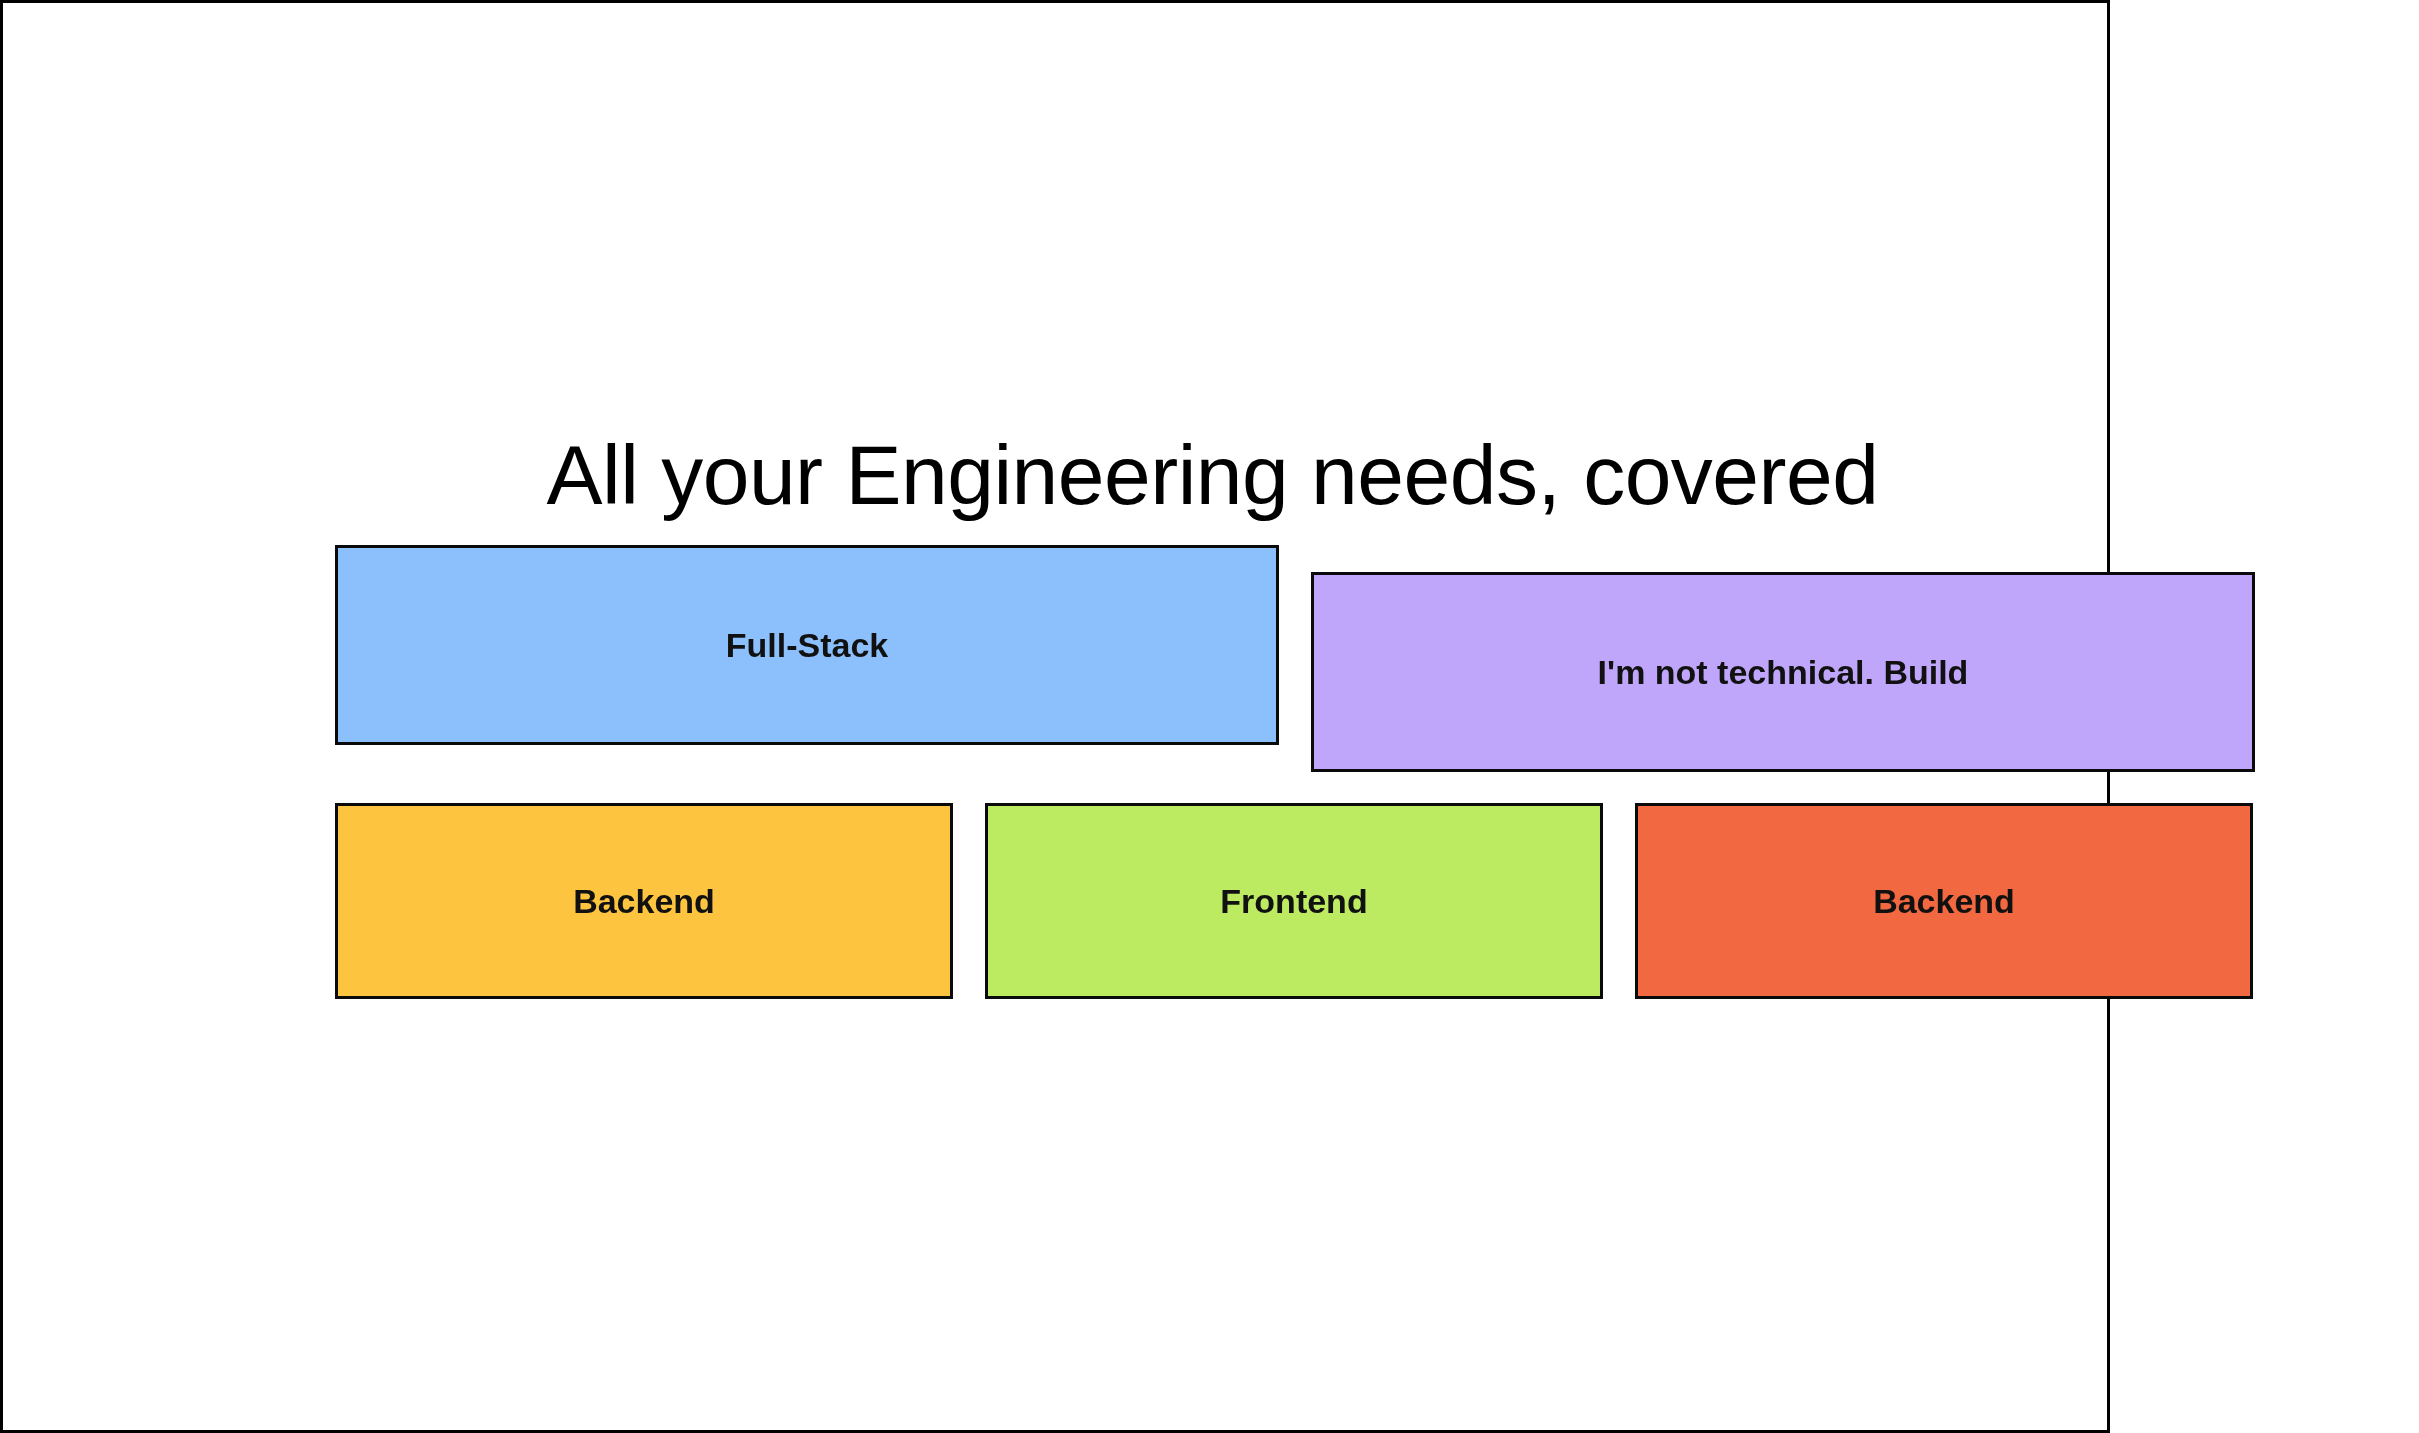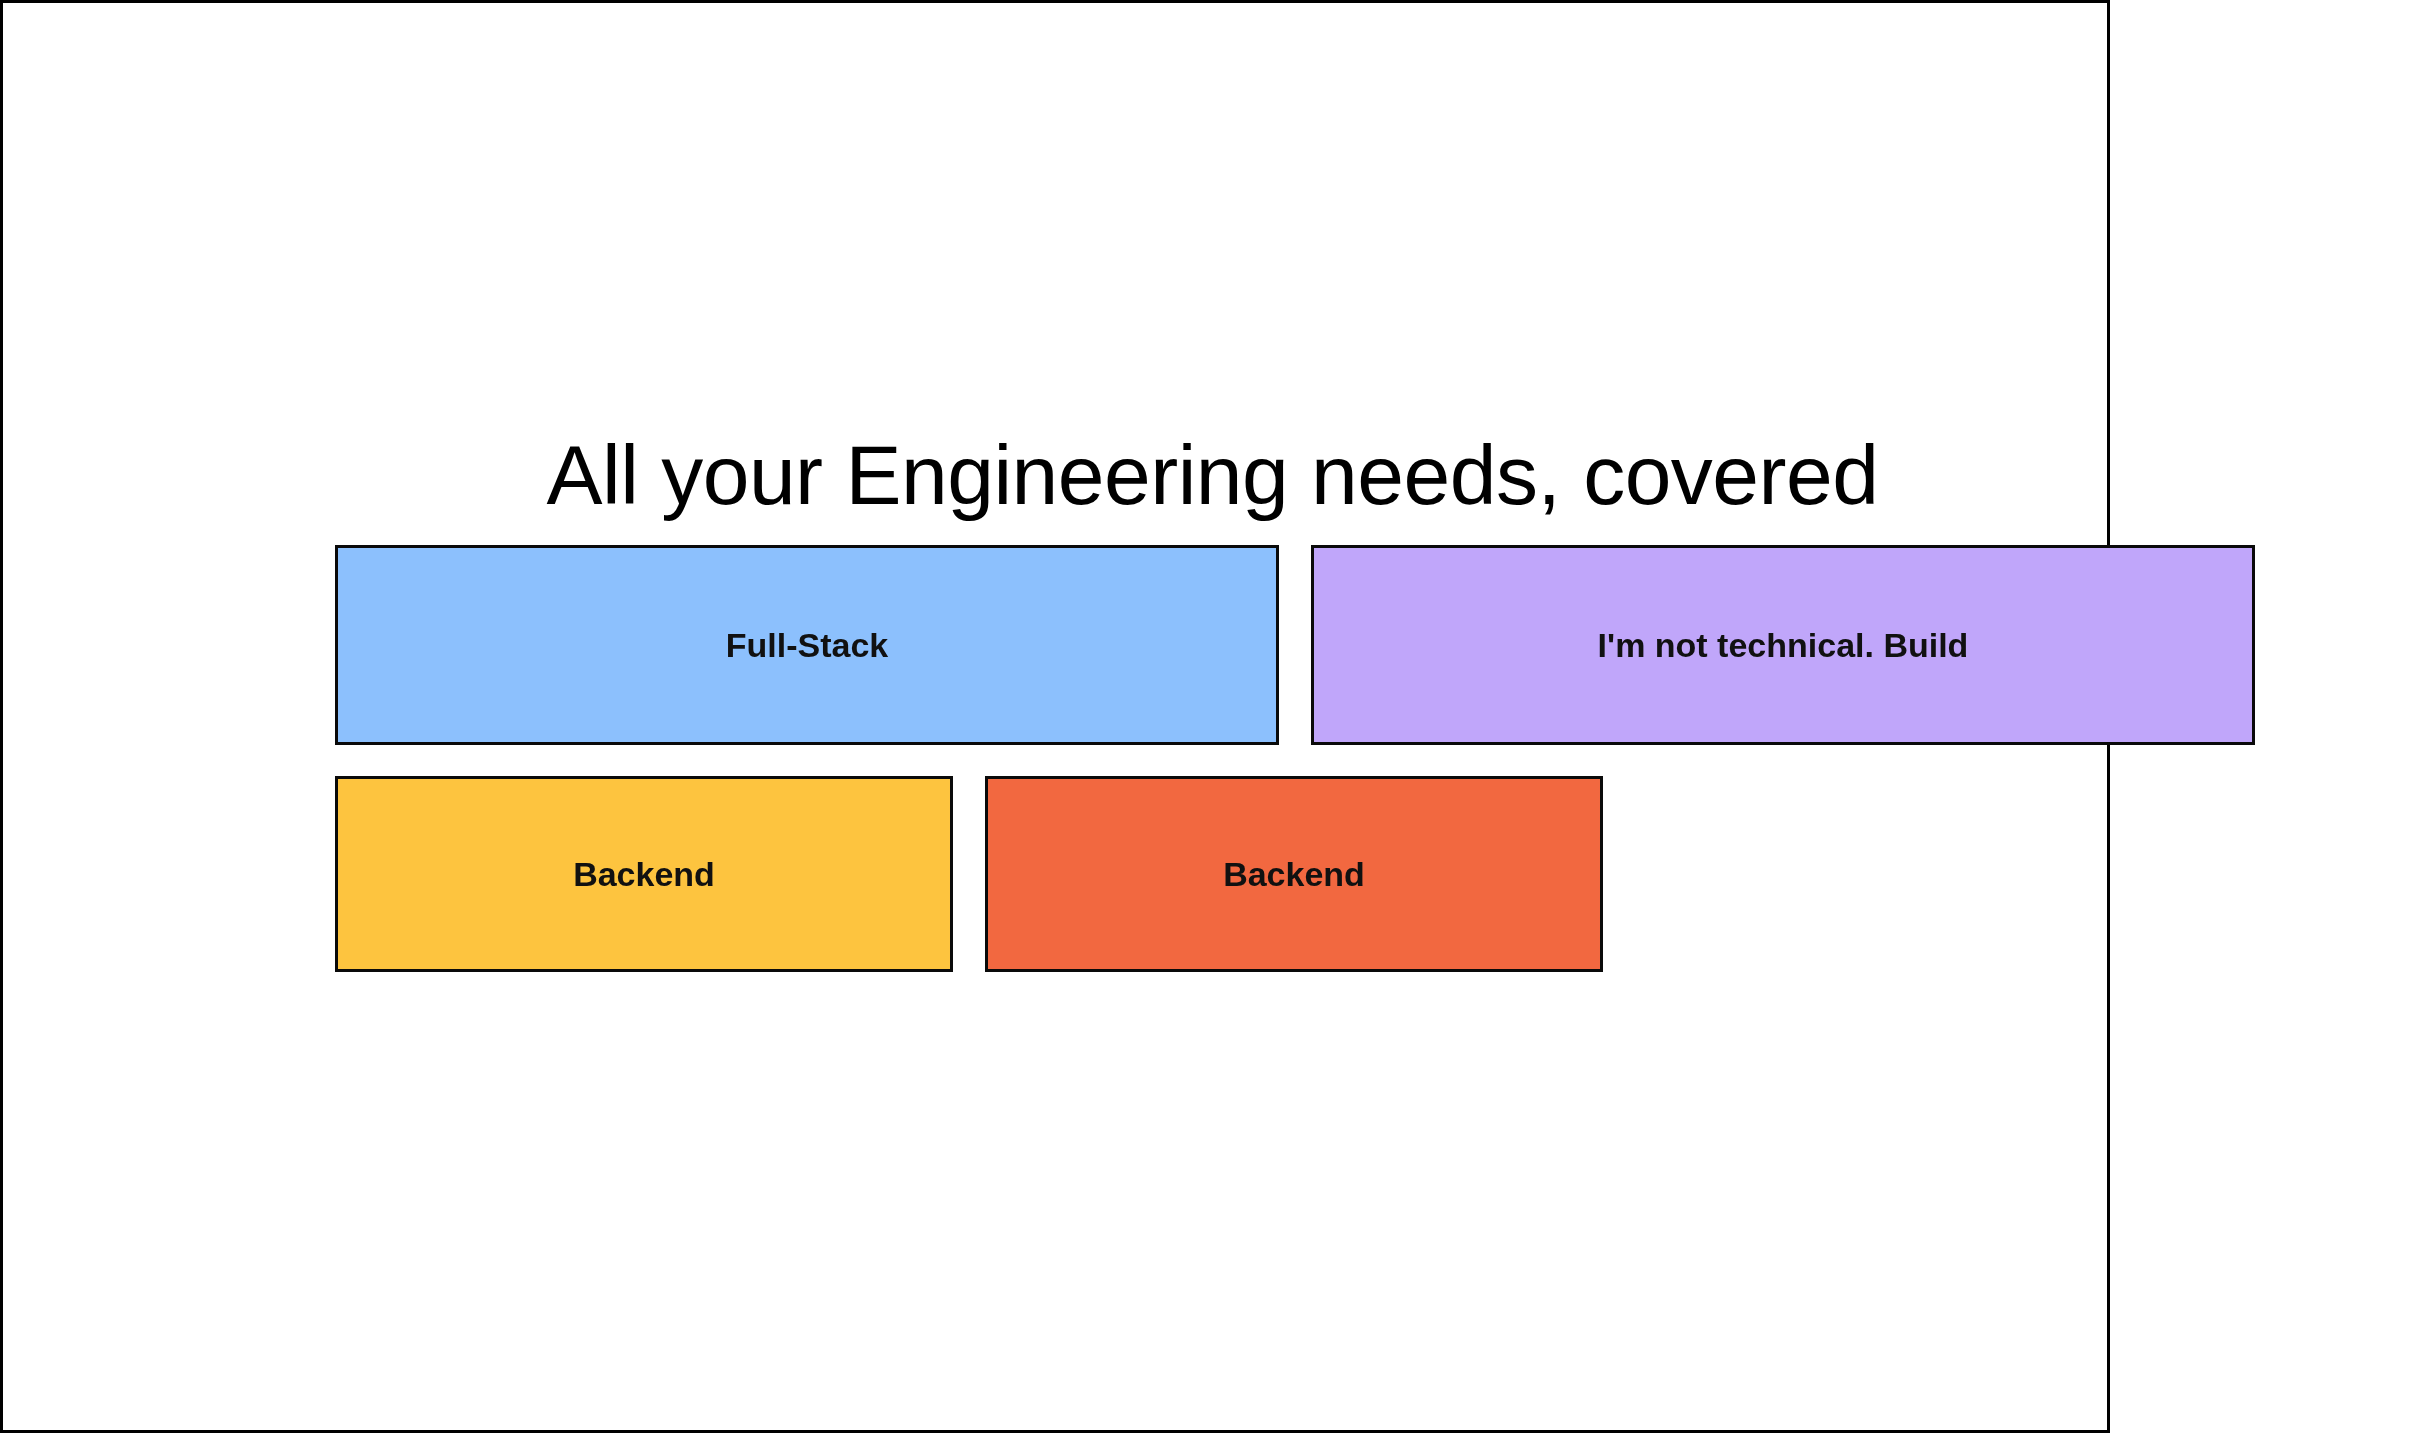--- a/index.html
+++ b/index.html
@@ -64,21 +64,21 @@
     font-family: "Liberation Sans", sans-serif;
     font-weight: 700;
     font-size: 34px;
     line-height: 1.38;
     color: #111111;
     padding: 8px 16px;
   }
 
   
   .card-fullstack   { width: 944px;  height: 200px; }
-  .card-nontechnical{ width: 944px;  height: 200px; }
+  .card-nontechnical{ width: 944px;  height: 200px; margin-top: 27px; }
 
   
   .card-backend  { width: 618px; height: 196px; }
   .card-frontend { width: 618px; height: 196px; }
   .card-mobile   { width: 618px; height: 196px; }
 
   .card-label { display: block; }
 </style>
 </head>
 <body>
@@ -102,20 +102,23 @@
       </div>
 
     </div>
 
     <div class="card-row" id="row-bottom">
 
       <div class="card card-backend" style="background-color: rgb(253, 196, 63); border-color: rgb(10, 10, 10); color: rgb(17, 17, 17);">
         <span class="card-label">Backend</span>
       </div>
 
+      <div class="card card-frontend" style="background-color: rgb(188, 234, 97); border-color: rgb(10, 10, 10); color: rgb(17, 17, 17);">
+        <span class="card-label">Frontend</span>
+      </div>
 
       <div class="card card-mobile" style="background-color: rgb(242, 104, 64); border-color: rgb(10, 10, 10); color: rgb(17, 17, 17);">
         <span class="card-label">Backend</span>
       </div>
 
     </div>
 
   </div>
 
 </div>

